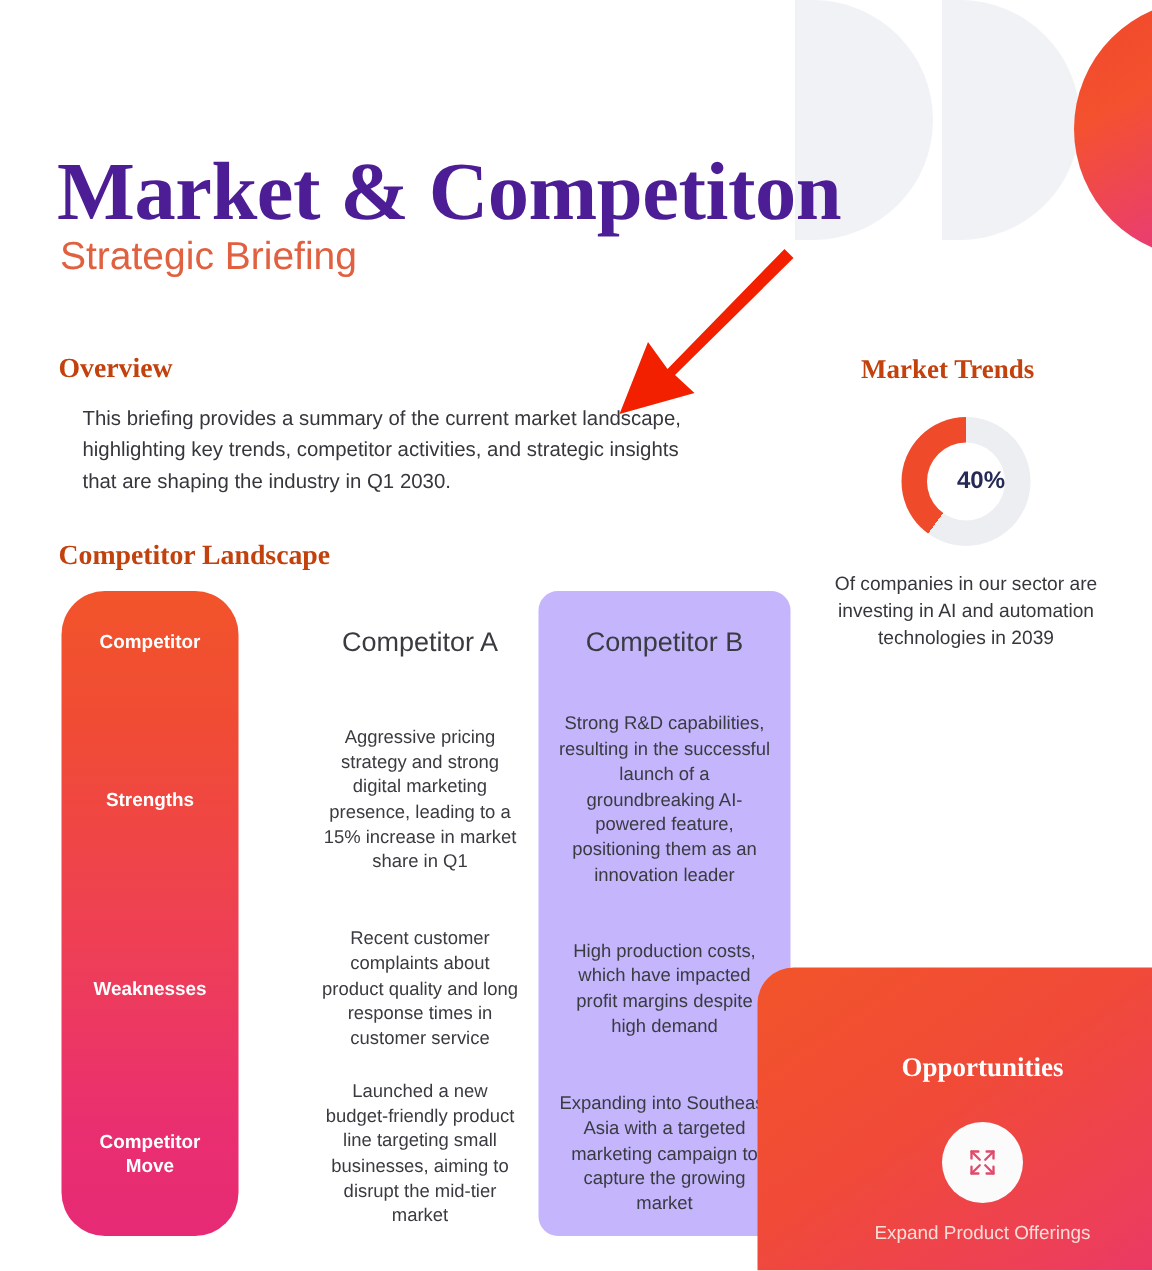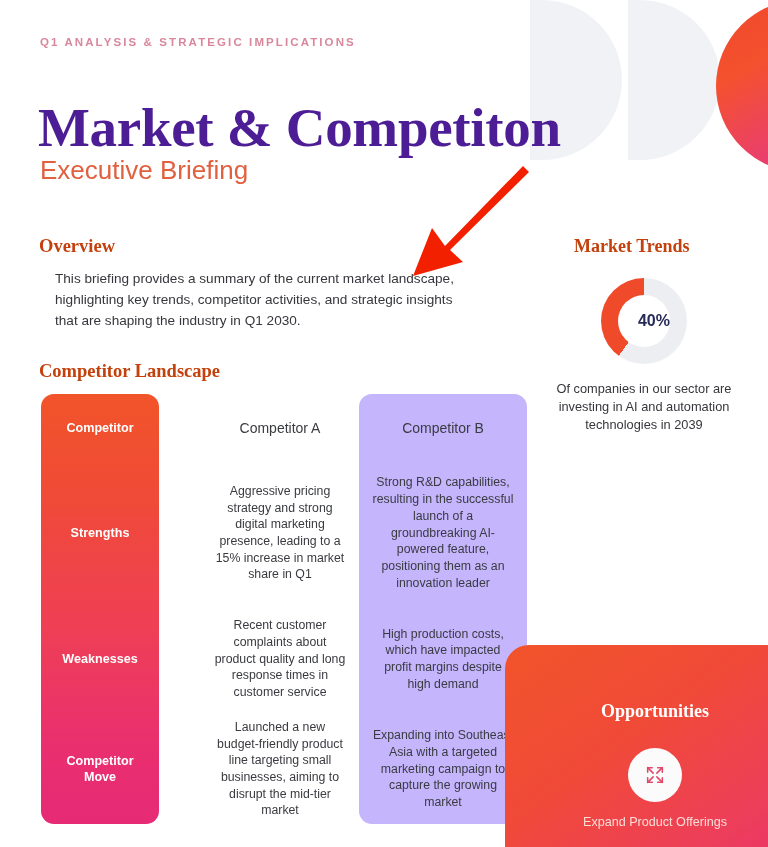--- a/index.html
+++ b/index.html
@@ -68,36 +68,37 @@
     position:absolute; left:39px; top:268px; width:400px;
     font-size:13.6px; line-height:1.55; color:#36373c;margin-left:16px;
   }
 
   
   .table-wrap { position:absolute; left:41px; top:394px; width:450px; height:430px; }
   .col { position:absolute; top:0; height:430px; border-radius:13px; }
   .col-label {
     left:0; width:118px;
     background:linear-gradient(to bottom,#f2542a 0%,#f04b36 22%,#ee3f56 55%,#ea2f6f 82%,#e62a75 100%);
+    border-radius:29px;
   }
   .col-a { left:160px; width:158px; background:transparent; }
   .col-b { left:318px; width:168px; background:#c4b5fd; }
 
   .cell {
     position:absolute; left:0; width:100%;
     display:flex; align-items:center; justify-content:center;
     text-align:center; padding:0 12px;
   }
   .cell-r0 { top:0;   height:68px; }
   .cell-r1 { top:68px;  height:142px; }
   .cell-r2 { top:210px; height:110px; }
   .cell-r3 { top:320px; height:110px; }
 
   .lbl-txt  { color:#ffffff; font-size:12.6px; font-weight:600; line-height:1.3; }
-  .hdr-txt  { color:#3a3b40; font-size:14px; font-weight:400; }
+  .hdr-txt  { color:#3a3b40; font-size:18px; font-weight:400; }
   .body-txt { color:#3a3b40; font-size:12.3px; line-height:1.36; }
 
   
   .donut-block { position:absolute; width:248px; left:520px; }
   .donut {
     position:relative; width:86px; height:86px; margin:0 auto;
     border-radius:50%;
   }
   .donut-hole {
     position:absolute; left:50%; top:50%;
@@ -139,23 +140,22 @@
 <body>
 
 <div id="page">
 
   <div class="deco-layer">
     <div class="deco-semi semi-a"></div>
     <div class="deco-semi semi-b"></div>
     <div class="deco-semi semi-c"></div>
   </div>
 
-  <div class="eyebrow">Q1 ANALYSIS &amp; STRATEGIC IMPLICATIONS</div>
   <div class="title">Market &amp; Competiton</div>
-  <div class="subtitle">Executive Briefing</div>
+  <div class="subtitle">Strategic Briefing</div>
 
   <svg class="arrow-anno" viewBox="0 0 140 125">
     <path d="M118 8 L40 88 L27 70 L8 118 L58 104 L45 92 L124 14 Z" fill="#f32000"></path>
   </svg>
 
   <div class="sec-head" id="overview-head">Overview</div>
   <div class="overview-body">This briefing provides a summary of the current market landscape, highlighting key trends, competitor activities, and strategic insights that are shaping the industry in Q1 2030.</div>
 
   <div class="sec-head" id="landscape-head">Competitor Landscape</div>
 

